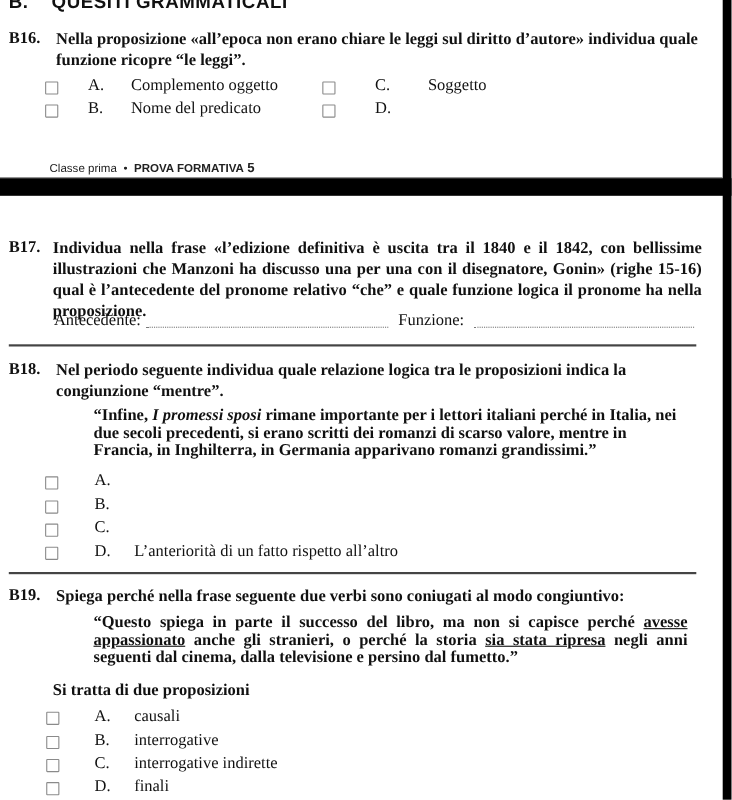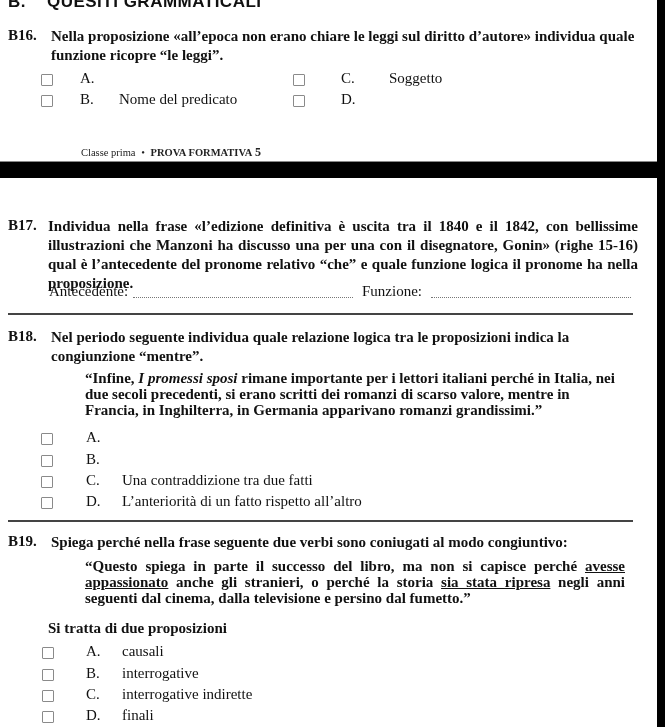--- a/index.html
+++ b/index.html
@@ -23,21 +23,21 @@
   }
   .opt-letter { position: absolute; font-size: 15px; white-space: nowrap; }
   .opt-label { position: absolute; font-size: 15px; white-space: nowrap; }
   .quote {
     position: absolute; font-weight: bold; font-size: 15px; line-height: 16px;
   }
   .quote i { font-style: italic; }
   .quote u { text-decoration: underline; }
   .footer-line {
     position: absolute; left: 45px; top: 145px;
-    font-family: Liberation Serif, serif; font-size: 10.5px; color: #222; white-space: nowrap; margin-left: 36px;
+    font-family: Liberation Sans, sans-serif; font-size: 10.5px; color: #222; white-space: nowrap;
   }
   .footer-line b { font-weight: bold; }
   .footer-line .num { font-weight: bold; font-size: 12px; }
   .footer-rule { position: absolute; left: 0; top: 161px; width: 657px; height: 1px; background: #888; }
   .black-band { position: absolute; left: 0; top: 162px; width: 665px; height: 16px; background: #000; }
   .sep { position: absolute; left: 8px; width: 625px; height: 2px; background: #444; }
   .fill-label { position: absolute; font-size: 15px; white-space: nowrap; }
   .dots { position: absolute; border-bottom: 1px dotted #777; height: 1px; }
 </style>
 </head>
@@ -47,20 +47,21 @@
 
 <div class="section-header"><span>B.</span>    <span>QUESITI GRAMMATICALI</span></div>
 
 <div>
   <div class="q-num" style="left:8px; top:27px;">B16.</div>
   <div class="q-text" style="left:51px; top:27px; width:610px;">Nella proposizione «all’epoca non erano chiare le leggi sul diritto d’autore» individua quale funzione ricopre “le leggi”.</div>
 
   <div class="opt-row" style="left:0; top:70px; width:320px;">
     <span class="cb" style="left:41px; top:4px;"></span>
     <span class="opt-letter" style="left:80px; top:0;">A.</span>
+    <span class="opt-label" style="left:119px; top:0;">Complemento oggetto</span>
   </div>
   <div class="opt-row" style="left:0; top:91px; width:320px;">
     <span class="cb" style="left:41px; top:4px;"></span>
     <span class="opt-letter" style="left:80px; top:0;">B.</span>
     <span class="opt-label" style="left:119px; top:0;">Nome del predicato</span>
   </div>
   <div class="opt-row" style="left:285px; top:70px; width:360px;">
     <span class="cb" style="left:8px; top:4px;"></span>
     <span class="opt-letter" style="left:56px; top:0;">C.</span>
     <span class="opt-label" style="left:104px; top:0;">Soggetto</span>
@@ -102,21 +103,20 @@
     <span class="cb" style="left:41px; top:4px;"></span>
     <span class="opt-letter" style="left:86px; top:0;">A.</span>
   </div>
   <div class="opt-row" style="left:0; top:451px; width:500px;">
     <span class="cb" style="left:41px; top:4px;"></span>
     <span class="opt-letter" style="left:86px; top:0;">B.</span>
   </div>
   <div class="opt-row" style="left:0; top:472px; width:500px;">
     <span class="cb" style="left:41px; top:4px;"></span>
     <span class="opt-letter" style="left:86px; top:0;">C.</span>
-    <span class="opt-label" style="left:122px; top:0;">Una contraddizione tra due fatti</span>
   </div>
   <div class="opt-row" style="left:0; top:493px; width:500px;">
     <span class="cb" style="left:41px; top:4px;"></span>
     <span class="opt-letter" style="left:86px; top:0;">D.</span>
     <span class="opt-label" style="left:122px; top:0;">L’anteriorità di un fatto rispetto all’altro</span>
   </div>
 </div>
 
 <div class="sep" style="top:520px;"></div>
 

